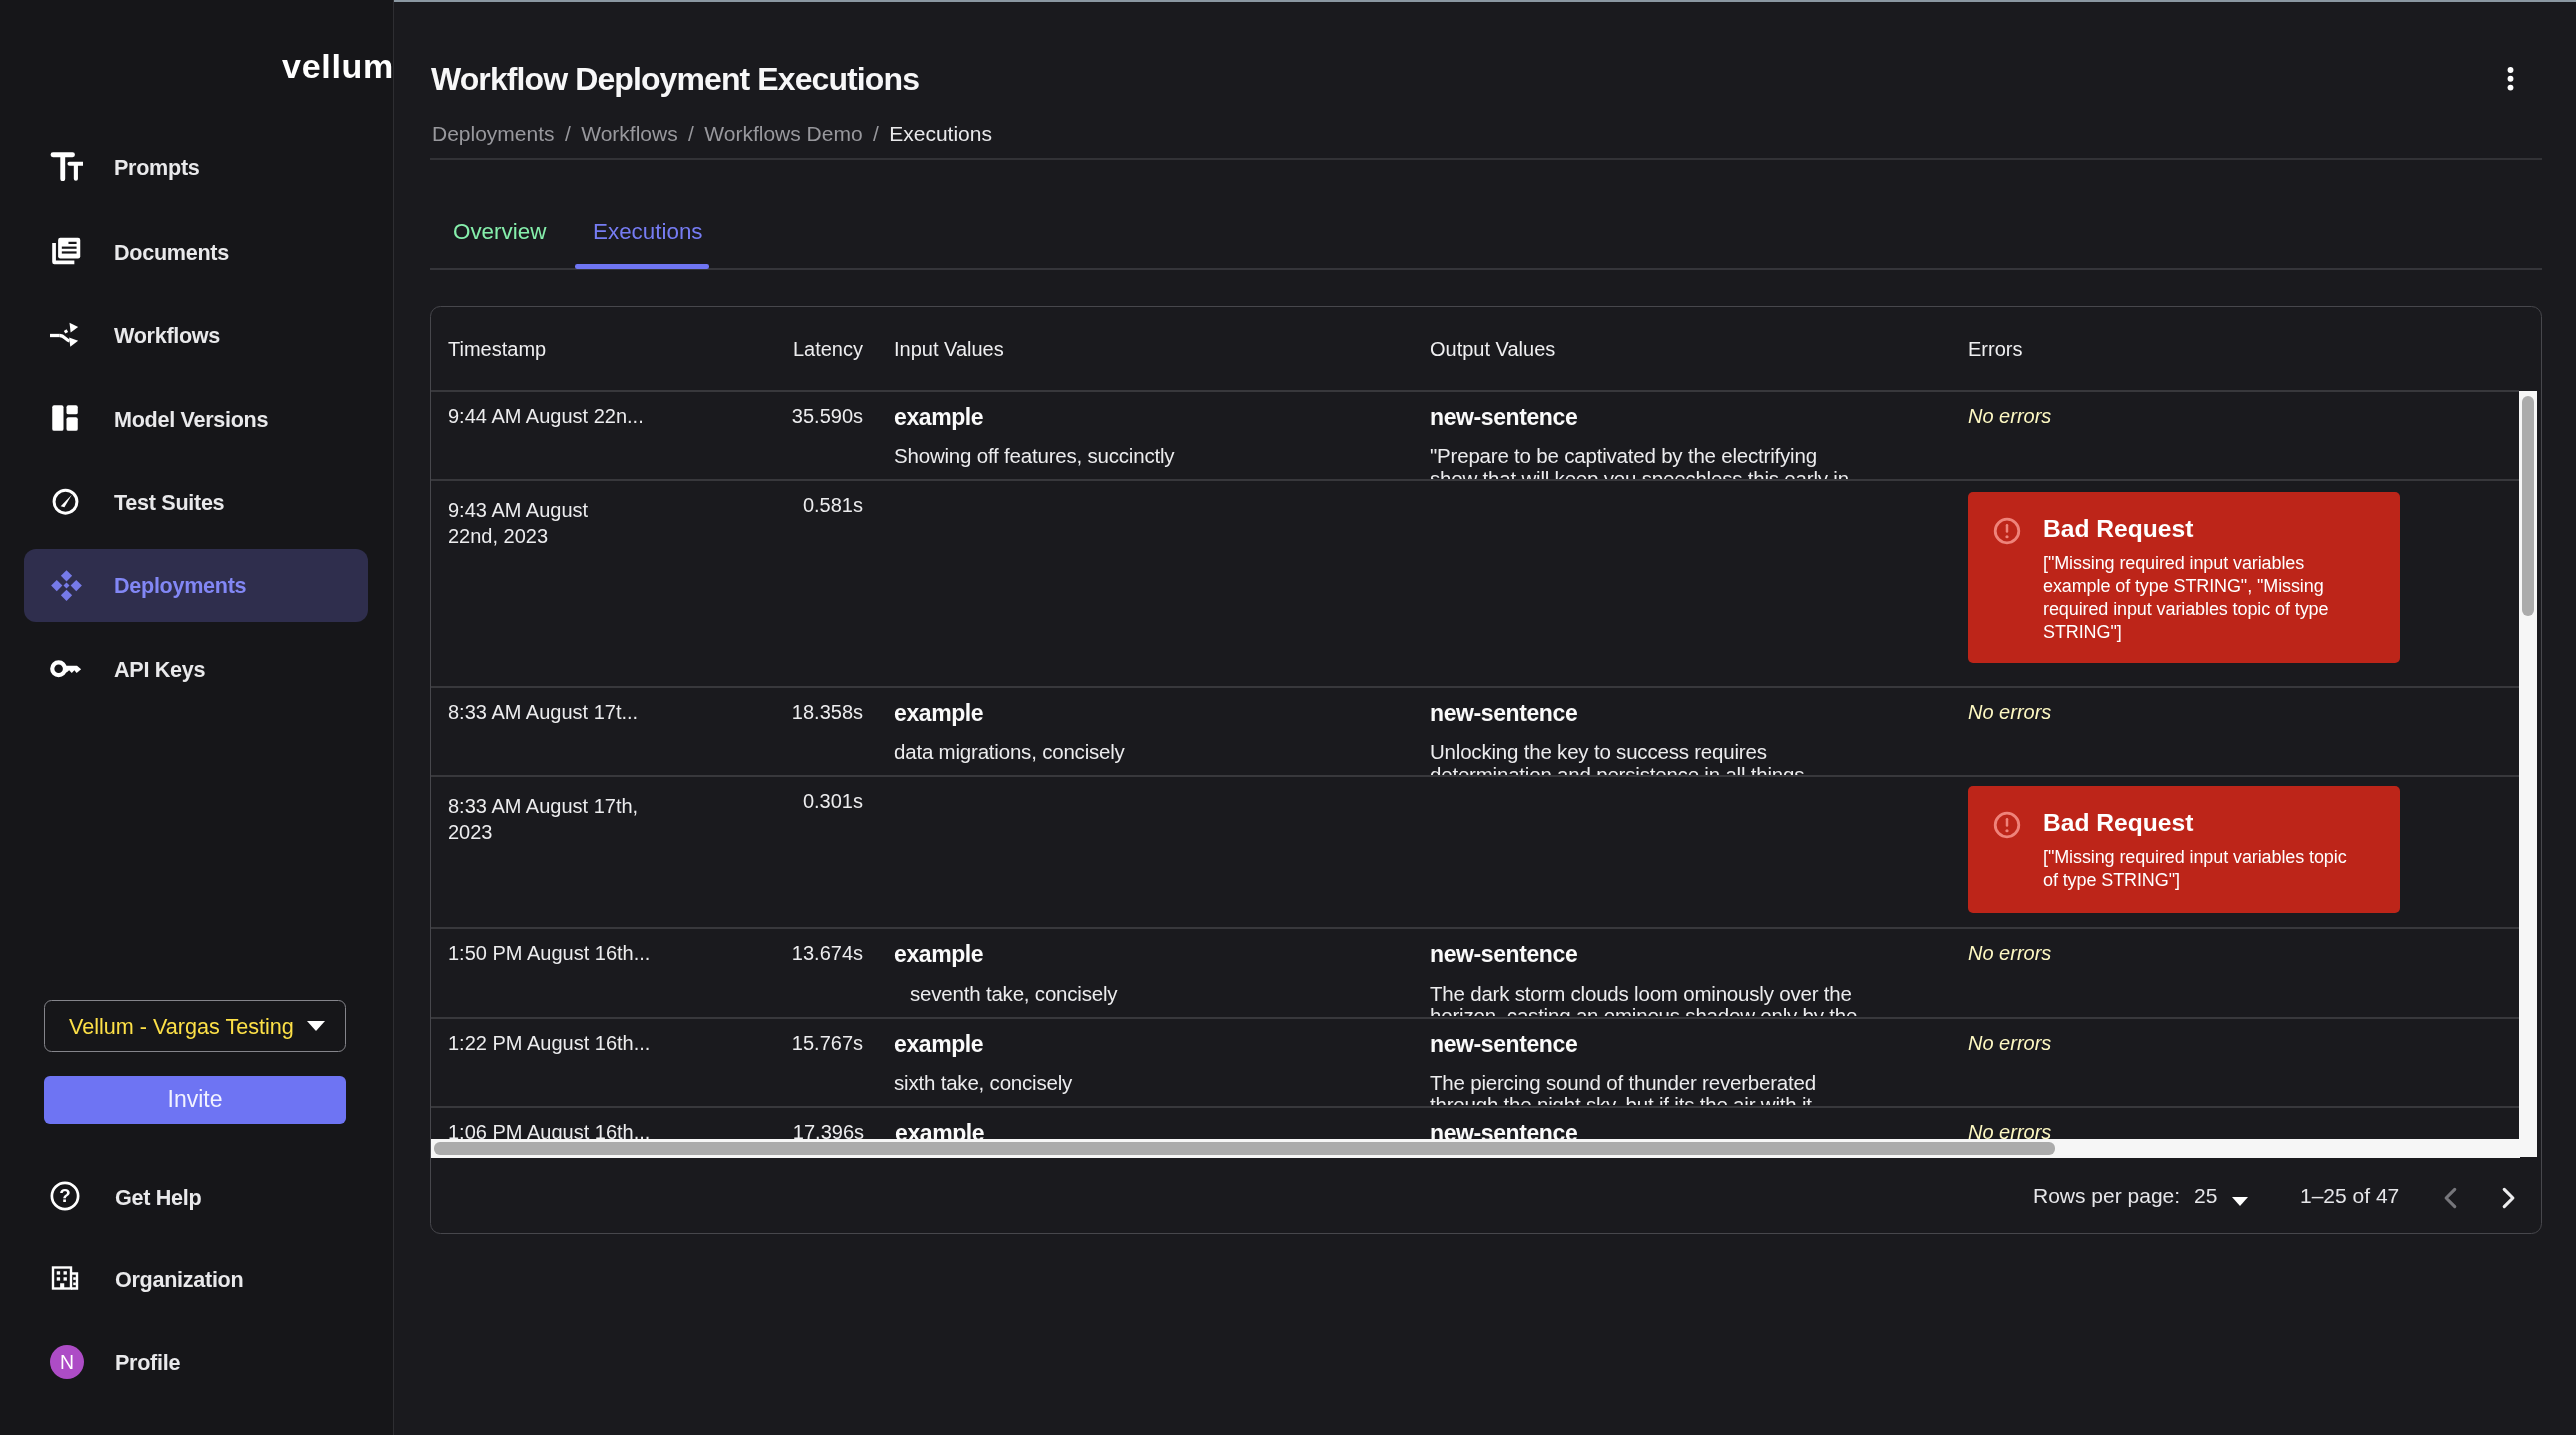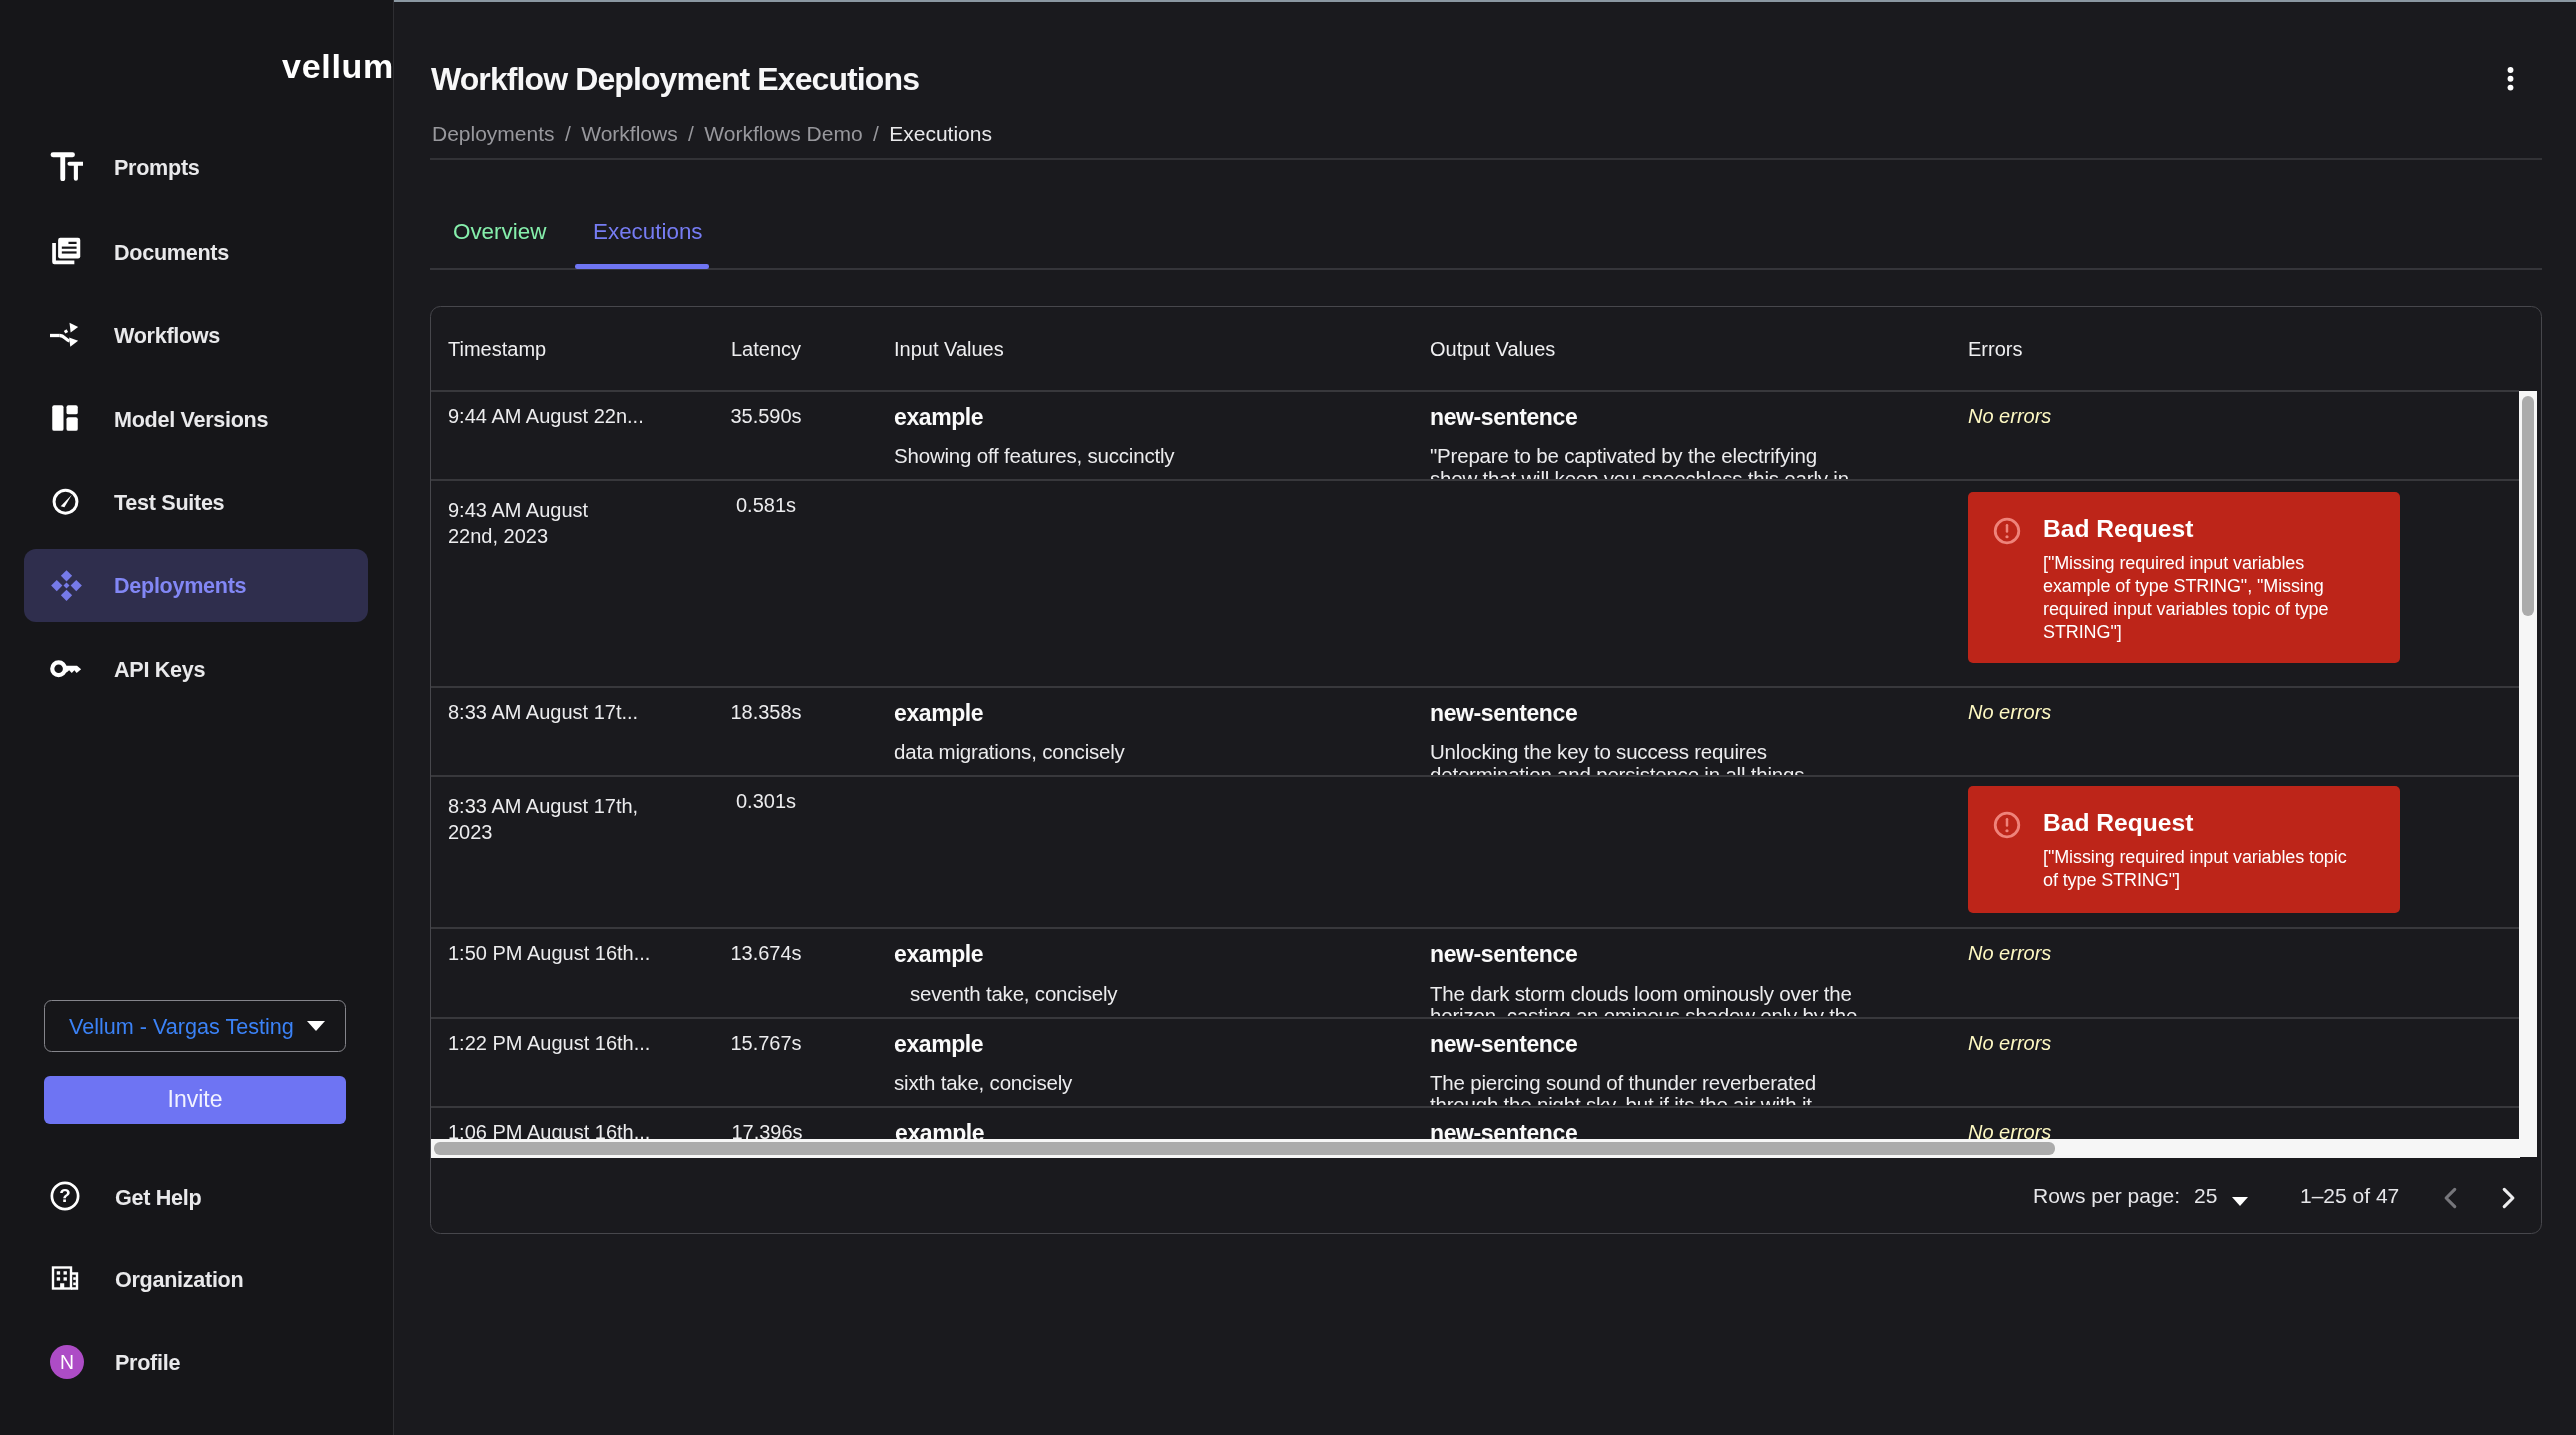--- a/index.html
+++ b/index.html
@@ -5,37 +5,37 @@
 *{margin:0;padding:0;box-sizing:border-box}
 html,body{width:2576px;height:1436px;background:#1a1a1e;font-family:"Liberation Sans",sans-serif;overflow:hidden;position:relative}
 .abs{position:absolute}
 #topstrip{left:0;top:0;width:2576px;height:1.5px;background:#8b98a2}
 #sidebar{left:0;top:0;width:394px;height:1436px;background:#161619;border-right:1.5px solid #2e2e32}
 #logo{left:0;top:47px;width:394px;text-align:right;color:#fff;font-size:34px;font-weight:700;letter-spacing:0.7px}
 .nav-ic{left:50px;width:33px;height:33px}
 .nav-tx{left:114px;font-size:21.6px;font-weight:600;letter-spacing:-0.3px;color:#e9e9eb;line-height:33px}
 #pill{left:24px;top:549px;width:344px;height:73px;background:#2f2e4d;border-radius:12px}
 .sel{left:44px;top:1000px;width:302px;height:52px;border:1.5px solid #85858b;border-radius:7.5px}
-.sel-tx{left:69px;top:1014px;font-size:21.6px;color:#3b82f6}
+.sel-tx{left:69px;top:1014px;font-size:21.6px;color:#fde047}
 #invite{left:44px;top:1076px;width:302px;height:48px;background:#6e74f3;border-radius:6px;color:#f2f2ff;font-size:23px;text-align:center;line-height:46px}
 #title{left:431px;top:61px;font-size:32px;font-weight:700;letter-spacing:-0.9px;color:#f7f7f8}
 #kebab{left:2498px;top:63px;width:25px;height:33px}
 #crumbs{left:432px;top:122px;font-size:21px;color:#98989d}
 #crumbs b{color:#e9e9eb;font-weight:400}
 #crumbs .s{margin:0 10.4px}
 #crumbline{left:430px;top:158px;width:2112px;height:1.5px;background:#323236}
 .tab{top:219px;font-size:22.4px;font-weight:500}
 #tabline{left:430px;top:268px;width:2112px;height:1.5px;background:#35353a}
 #tabind{left:575px;top:264px;width:134px;height:4.5px;background:#6f75f2;border-radius:2.2px}
 #tbl{left:430px;top:306px;width:2112px;height:928px;border:1.5px solid #47474c;border-radius:10.4px}
 .hd{top:338px;font-size:20px;color:#efeff1;font-weight:400}
 .rowline{left:431px;width:2088px;height:1.5px;background:#38383c}
 .ts,.lat,.sub{font-size:20px;color:#ececee}
 .sub{font-size:20.5px;letter-spacing:-0.2px}
-.lat{width:194px;text-align:center}
+.lat{width:194px;text-align:right}
 .bname{font-size:23px;font-weight:700;letter-spacing:-0.4px;color:#fafafa}
 .noerr{font-size:20px;font-style:italic;color:#fef9c3}
 .errbox{left:1968px;width:432px;background:#bd2519;border-radius:5px;color:#fff}
 .errbox .t{position:absolute;left:75px;top:23px;font-size:24.6px;font-weight:600}
 .errbox .b{position:absolute;left:75px;top:60px;font-size:18px;letter-spacing:-0.1px;line-height:23px}
 .erric{position:absolute;left:25px;top:25px;width:28px;height:28px}
 #vtrack{left:2519px;top:391px;width:18px;height:766px;background:#f6f6f6}
 #vthumb{left:2522px;top:396px;width:12px;height:220px;background:#ababab;border-radius:6px}
 #htrack{left:431px;top:1139px;width:2089px;height:18.6px;background:#f6f6f6}
 #hthumb{left:434px;top:1142px;width:1621px;height:12.7px;background:#ababab;border-radius:6px}

